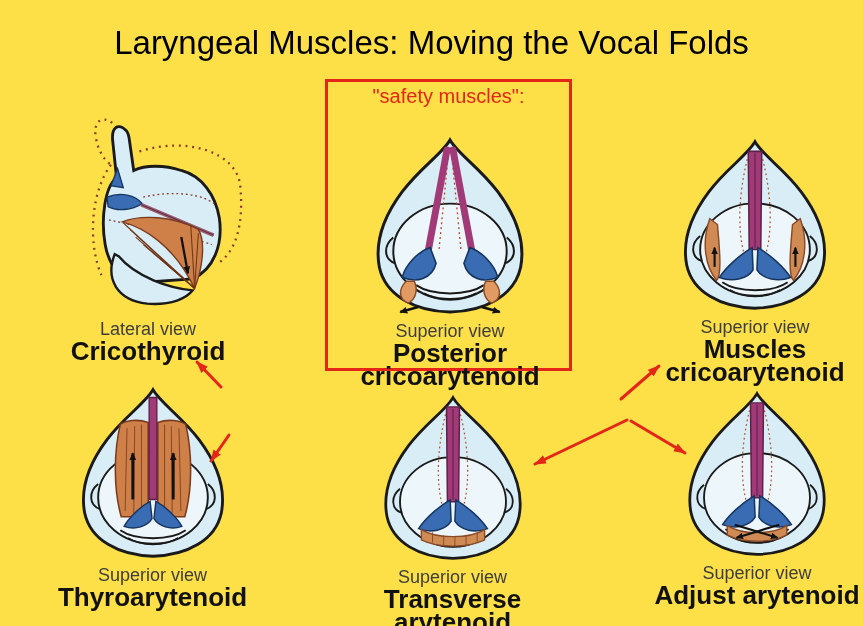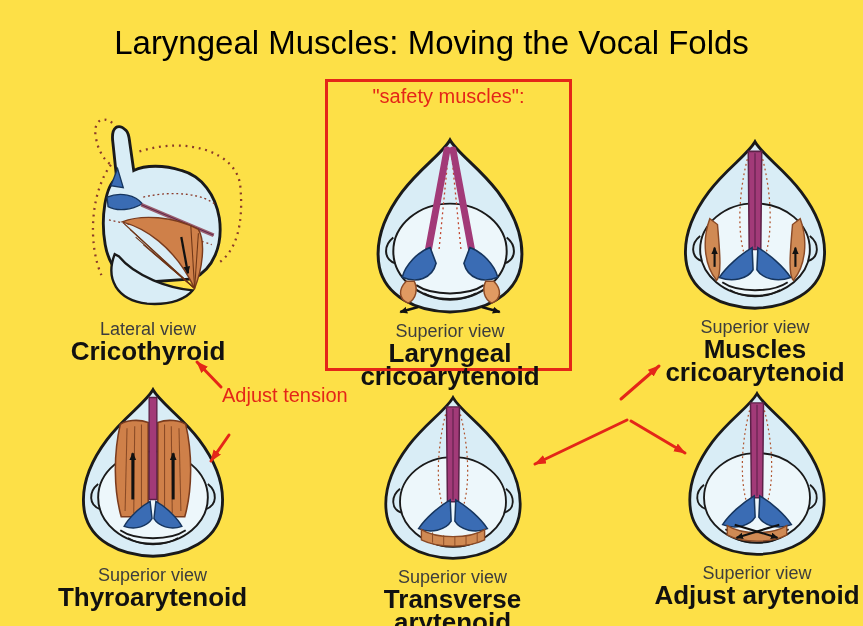--- a/index.html
+++ b/index.html
@@ -112,21 +112,21 @@
       <path d="M103,16 L122,118" stroke="#a23a78" stroke-width="7" stroke-linecap="round"></path>
       <path d="M80,114 C68,118 55,132 52,144 C66,150 82,146 86,130 Z" fill="#3a6cb4" stroke="#16355e" stroke-width="1.6"></path>
       <path d="M120,114 C132,118 145,132 148,144 C134,150 118,146 114,130 Z" fill="#3a6cb4" stroke="#16355e" stroke-width="1.6"></path>
       <path d="M56,148 C48,156 48,166 58,170 C66,166 68,156 64,148 Z" fill="#e09a62" stroke="#8a4a26" stroke-width="1.5"></path>
       <path d="M144,148 C152,156 152,166 142,170 C134,166 132,156 136,148 Z" fill="#e09a62" stroke="#8a4a26" stroke-width="1.5"></path>
       <path d="M68,174 L50,179" stroke="#111" stroke-width="2.5" fill="none" marker-end="url(#bk)"></path>
       <path d="M132,174 L150,179" stroke="#111" stroke-width="2.5" fill="none" marker-end="url(#bk)"></path>
     </svg>
     <figcaption style="display:contents">
       <div class="view-label">Superior view</div>
-      <div class="muscle-name">Laryngeal cricoarytenoid</div>
+      <div class="muscle-name">Posterior cricoarytenoid</div>
     </figcaption>
   </figure>
 
   <figure class="fig fig-lateral" style="margin:0">
     <svg viewBox="0 0 200 185" width="196" height="178">
       <use href="#sv-base"></use>
       <path d="M53,86 C45,108 47,134 60,150 C66,145 63,116 61,92 Z" fill="#d08a54" stroke="#8a4a26" stroke-width="1.5"></path>
       <path d="M147,86 C155,108 153,134 140,150 C134,145 137,116 139,92 Z" fill="#d08a54" stroke="#8a4a26" stroke-width="1.5"></path>
       <use href="#sv-closed"></use>
       <path d="M58,136 L58,116" stroke="#111" stroke-width="2.2" fill="none" marker-end="url(#bk)"></path>
@@ -190,21 +190,20 @@
       <path d="M76,147 L122,161" stroke="#111" stroke-width="2.2" fill="none" marker-end="url(#bk)"></path>
       <path d="M124,147 L78,161" stroke="#111" stroke-width="2.2" fill="none" marker-end="url(#bk)"></path>
     </svg>
     <figcaption style="display:contents">
       <div class="view-label">Superior view</div>
       <div class="muscle-name">Adjust arytenoid</div>
     </figcaption>
   </figure>
 
   <div class="red-note note-adjust">
-    <div>Adjust tension</div>
   </div>
 
   <svg class="arrows" width="863" height="626">
     <g stroke="#e42618" stroke-width="3" stroke-linecap="round" fill="none">
       <path d="M221,387 L197,362" marker-end="url(#rd)"></path>
       <path d="M229,435 L211,461" marker-end="url(#rd)"></path>
       <path d="M621,399 L659,366" marker-end="url(#rd)"></path>
       <path d="M627,420 L535,464" marker-end="url(#rd)"></path>
       <path d="M631,421 L685,453" marker-end="url(#rd)"></path>
     </g>

